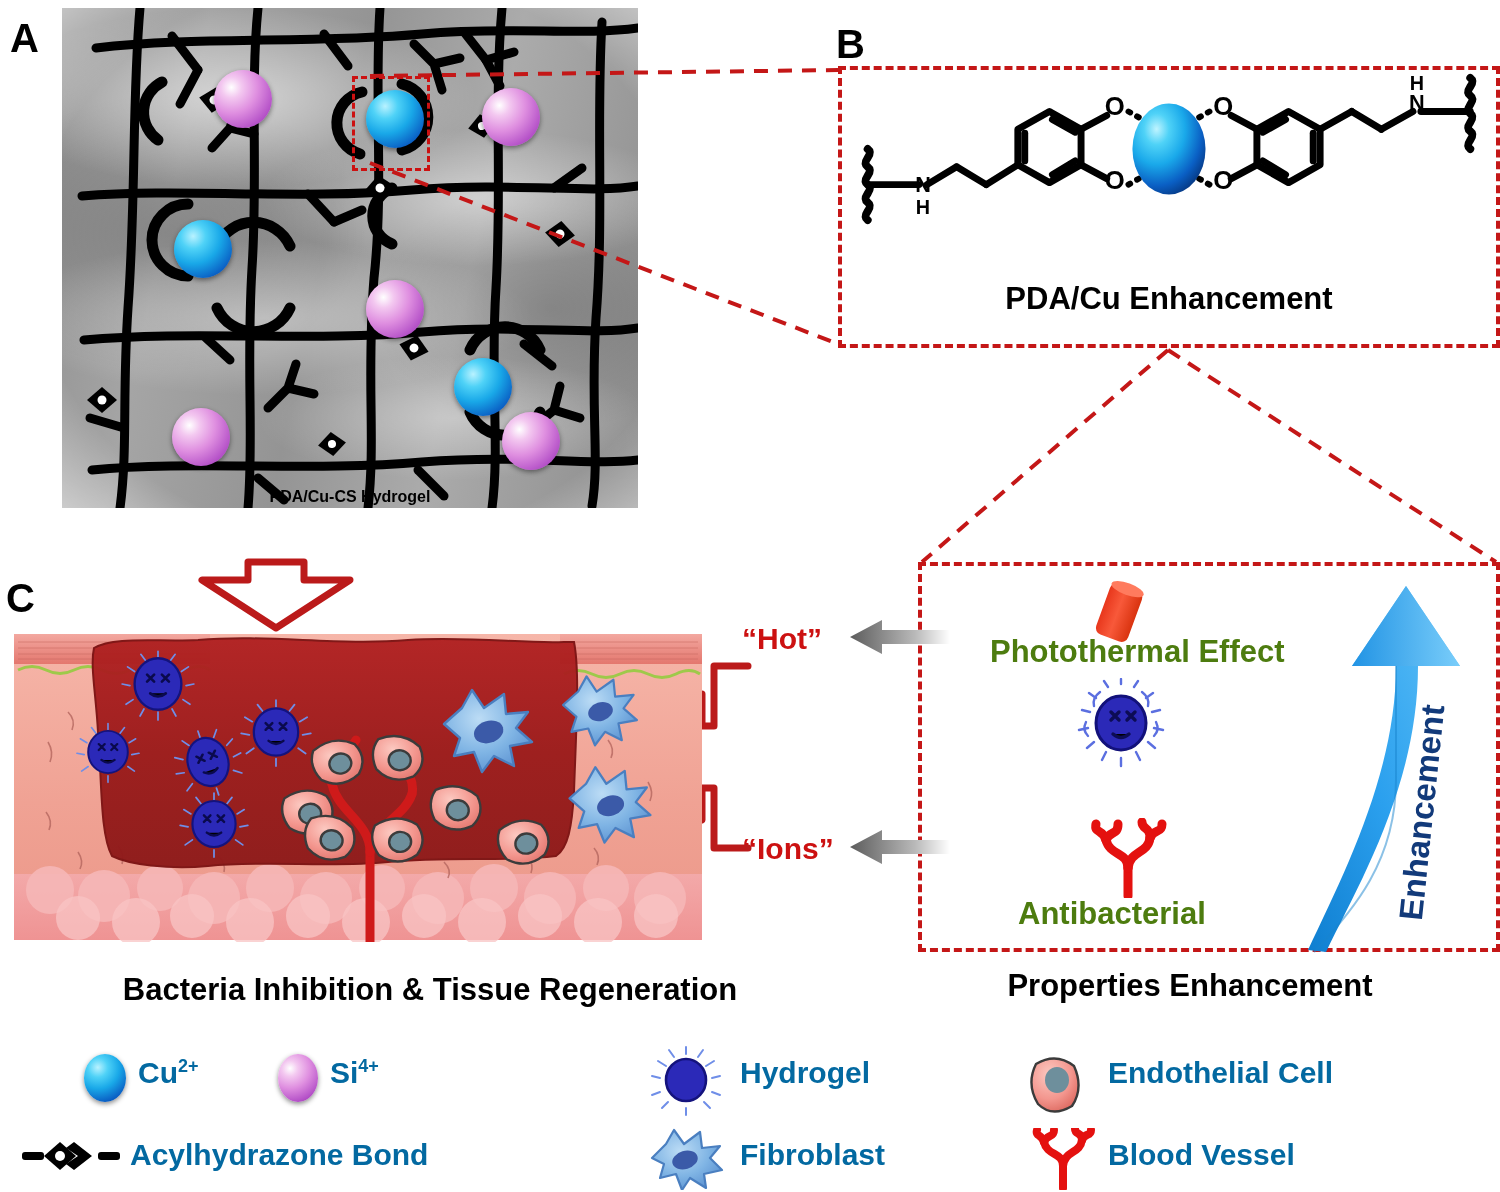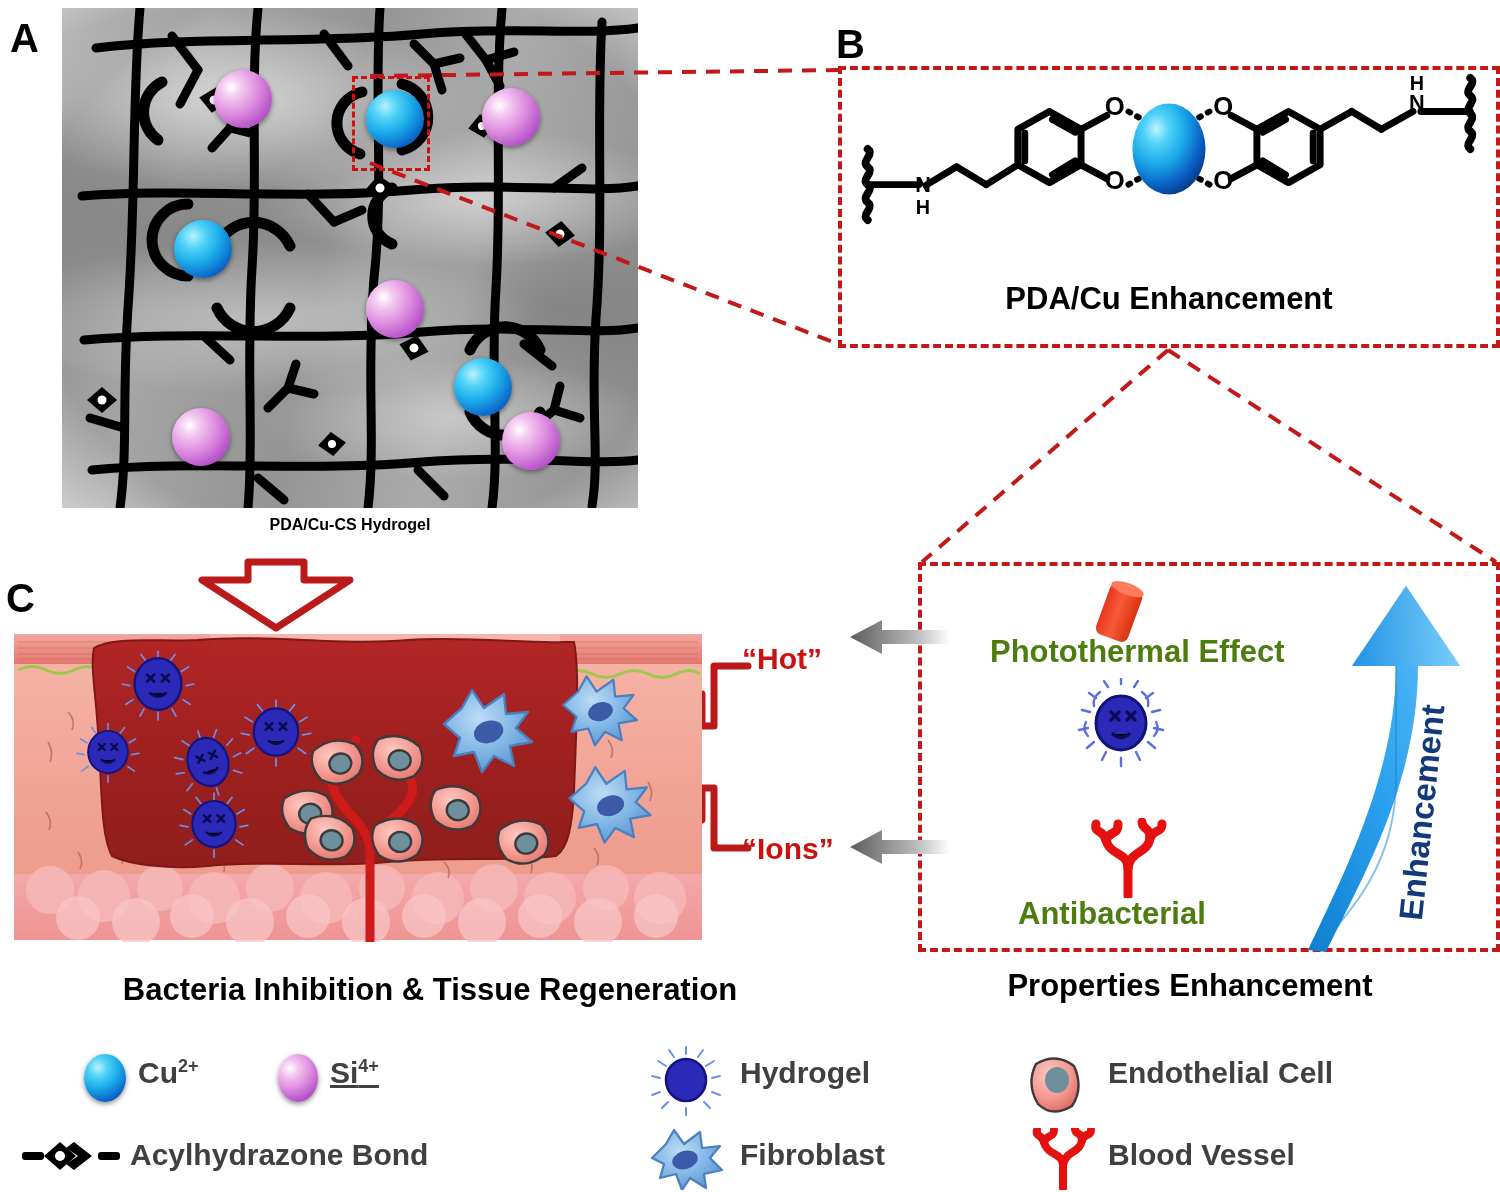--- a/index.html
+++ b/index.html
@@ -49,21 +49,21 @@
 
   
   #panelC{left:8px;top:612px;width:700px;height:330px;}
   #ccap{left:0px;top:972px;width:780px;font-size:31px;padding-left:40px;}
 
   .hotion{position:absolute;font-weight:bold;font-size:30px;color:#cc1111;white-space:nowrap;}
 
   
   #legend{left:0;top:1032px;width:1500px;height:160px;}
   .lg-item{position:absolute;}
-  .lg-text{position:absolute;font-weight:bold;font-size:30px;color:#404040;white-space:nowrap;}
+  .lg-text{position:absolute;font-weight:bold;font-size:30px;color:#0369a1;white-space:nowrap;}
   .lg-text sup{font-size:18px;}
 
   .enh-text{position:absolute;font-weight:bold;font-size:33px;color:#123a7a;
             transform:rotate(-84deg);transform-origin:left top;white-space:nowrap;}
 </style>
 </head>
 <body>
 
 <div class="abs panel-letter" style="left:10px;top:18px;">A</div>
 
@@ -162,21 +162,21 @@
   <div class="sph si" style="left:420px;top:80px;width:58px;height:58px;"></div>
   <div class="sph cu" style="left:112px;top:212px;width:58px;height:58px;"></div>
   <div class="sph si" style="left:304px;top:272px;width:58px;height:58px;"></div>
   <div class="sph si" style="left:110px;top:400px;width:58px;height:58px;"></div>
   <div class="sph cu" style="left:392px;top:350px;width:58px;height:58px;"></div>
   <div class="sph si" style="left:440px;top:404px;width:58px;height:58px;"></div>
 
   <div id="zoombox"></div>
 </div>
 
-<div class="abs caption" style="left:62px;top:516px;width:576px;text-align:center;">PDA/Cu-CS Hydrogel</div>
+<div class="abs caption" style="left:62px;top:488px;width:576px;text-align:center;">PDA/Cu-CS Hydrogel</div>
 
 <svg class="abs conn" style="left:0;top:0;width:1500px;height:400px;pointer-events:none;">
   <line x1="370" y1="76" x2="838" y2="70" stroke="#c41717" stroke-width="4" stroke-dasharray="14 10"></line>
   <line x1="370" y1="163" x2="838" y2="344" stroke="#c41717" stroke-width="4" stroke-dasharray="14 10"></line>
 </svg>
 
 <div class="abs panel-letter" style="left:836px;top:24px;">B</div>
 
 <div class="abs dashframe" id="panelB">
   <svg viewBox="0 0 662 282" style="position:absolute;inset:0;">
@@ -310,21 +310,21 @@
     <path d="M8 380 C46 300, 96 200, 96 96 L96 96 L52 96 L106 16 L160 96 L118 96
              C118 214, 60 312, 26 382 Z" fill="url(#enhG)"></path>
     <path d="M52 96 L106 16 L160 96 Z" fill="url(#enhG2)" opacity=".85"></path>
     <path d="M96 96 L96 210 C96 290, 54 340, 14 382" fill="none" stroke="#1784cd" stroke-width="2" opacity=".5"></path>
   </svg>
   <div class="enh-text" style="left:470px;top:352px;">Enhancement</div>
 </div>
 
 <div class="abs caption" id="pcap">Properties Enhancement</div>
 
-<div class="hotion" style="left:742px;top:642px;">“Hot”</div>
+<div class="hotion" style="left:742px;top:622px;">“Hot”</div>
 <div class="hotion" style="left:742px;top:832px;">“Ions”</div>
 
 <svg class="abs conn" style="left:846px;top:618px;width:104px;height:40px;">
   <defs>
       <linearGradient id="gryA" x1="1" y1="0" x2="0" y2="0">
     <stop offset="0%" stop-color="#ffffff"></stop>
         <stop offset="35%" stop-color="#b9b9b9"></stop>
     <stop offset="100%" stop-color="#5c5c5c"></stop>
       </linearGradient>
     </defs>
@@ -563,21 +563,21 @@
 <div class="abs caption" id="ccap">Bacteria Inhibition &amp; Tissue Regeneration</div>
 
 <div class="abs" id="legend">
 
   <div class="sph cu lg-item" style="left:84px;top:22px;width:42px;height:48px;border-radius:50%;"></div>
   <div class="lg-text" style="left:138px;top:24px;">
     <span>Cu</span><sup>2+</sup>
   </div>
 
   <div class="sph si lg-item" style="left:278px;top:22px;width:40px;height:48px;border-radius:50%;"></div>
-  <div class="lg-text" style="left:330px;top:24px;text-decoration:underline;">
+  <div class="lg-text" style="left:330px;top:24px;">
     <span>Si</span><sup>4+</sup>
   </div>
 
   <svg class="lg-item" style="left:650px;top:14px;width:72px;height:70px;" viewBox="0 0 72 70">
     <g stroke="#6f8ee8" stroke-width="2" fill="none" stroke-linecap="round">
       <path d="M36 8 v-7 M48 11 l5 -7 M24 11 l-5 -7 M56 20 l8 -5 M16 20 l-8 -5
                M62 32 l8 -2 M10 32 l-8 -2 M62 46 l8 3 M10 46 l-8 3
                M54 56 l6 6 M18 56 l-6 6 M36 62 v7"></path>
     </g>
     <ellipse cx="36" cy="34" rx="20" ry="21" fill="#2b29b8" stroke="#14137d" stroke-width="2.6"></ellipse>

